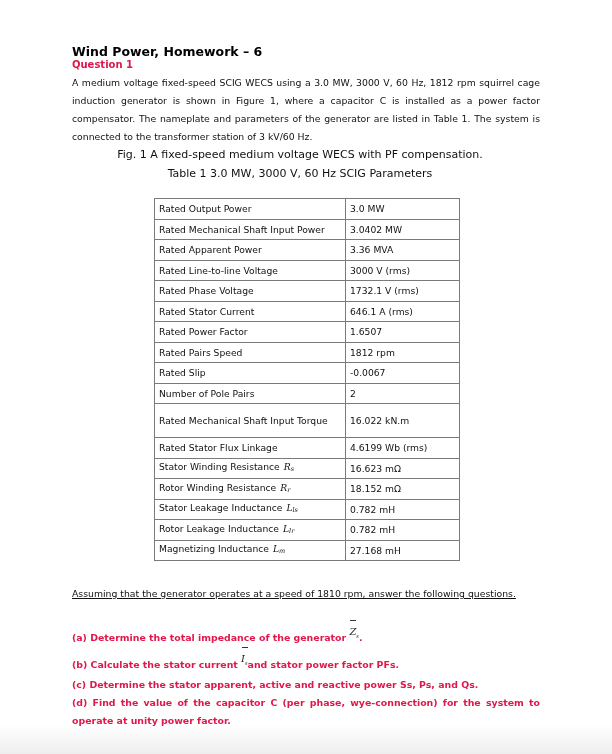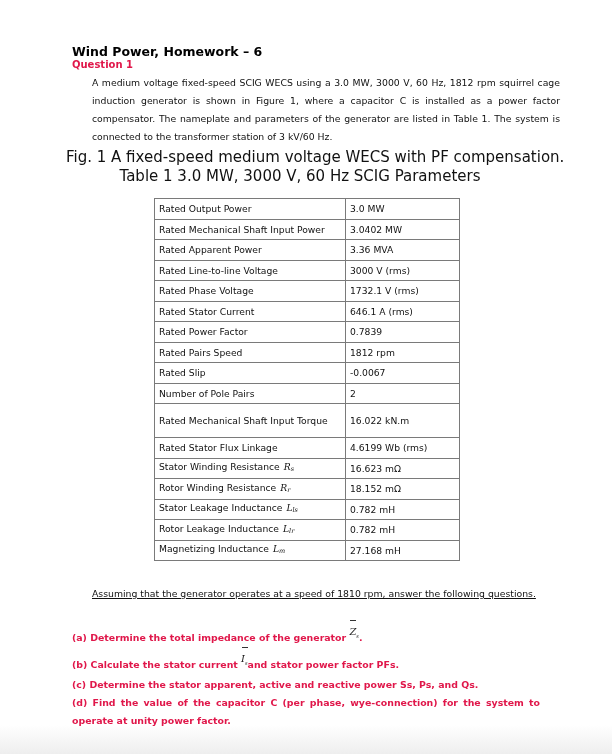--- a/index.html
+++ b/index.html
@@ -15,26 +15,26 @@
       font-family: "DejaVu Sans", sans-serif; font-weight: bold;
       font-size: 12.5px; color: #000000; white-space: nowrap;
     }
     .question {
       position: absolute; left: 0; top: 59px;
       font-weight: bold; font-size: 10px; color: #e0174a; white-space: nowrap;
     }
     .para {
       position: absolute; left: 0; width: 468px;
       font-size: 9.3px; line-height: 18px; text-align: justify;
-      text-align-last: left; color: #111; margin-left: 20px;
+      text-align-last: left; color: #111;
     }
     .p1 { top: 74px; }
     .caption {
       position: absolute; left: 0; width: 468px; text-align: center;
-      font-size: 15px; color: #111; white-space: nowrap;
+      font-size: 11px; color: #111; white-space: nowrap;
     }
     .fig-cap { top: 148px; left: -6px; }
     .tab-cap { top: 167px; left: -6px; }
     table.params {
       position: absolute; left: 154px; top: 182px;
       border-collapse: collapse; font-size: 9.2px; color: #111; margin-top: 16px;
     }
     table.params td {
       border: 1px solid #7a7a7a; padding: 0 4px; height: 19.5px;
       vertical-align: middle; line-height: 13px;
@@ -93,21 +93,21 @@
       <tr>
         <td class="name"><span>Rated Phase Voltage</span></td>
         <td class="val">1732.1 V  (rms)</td>
       </tr>
       <tr>
         <td class="name"><span>Rated Stator Current</span></td>
         <td class="val">646.1 A  (rms)</td>
       </tr>
       <tr>
         <td class="name"><span>Rated Power Factor</span></td>
-        <td class="val">0.7839</td>
+        <td class="val">1.6507</td>
       </tr>
       <tr>
         <td class="name"><span>Rated Pairs Speed</span></td>
         <td class="val">1812 rpm</td>
       </tr>
       <tr>
         <td class="name"><span>Rated Slip</span></td>
         <td class="val">-0.0067</td>
       </tr>
       <tr>

